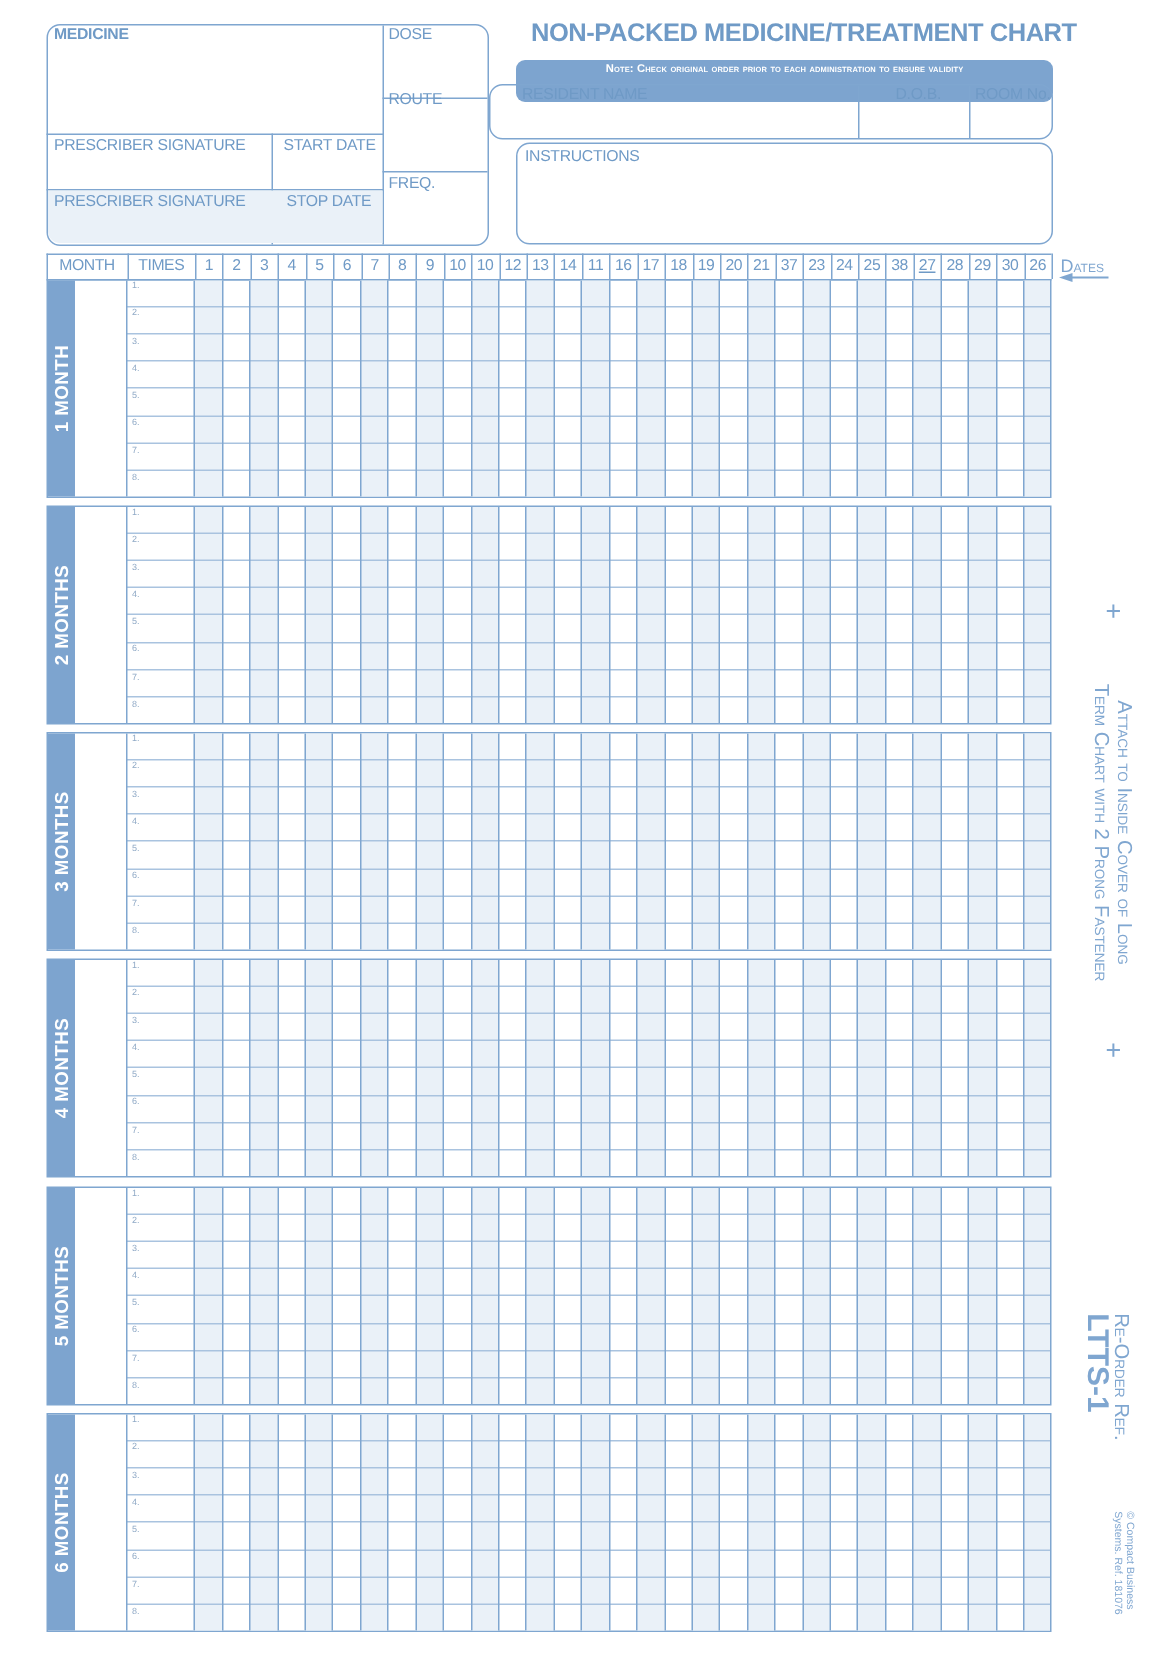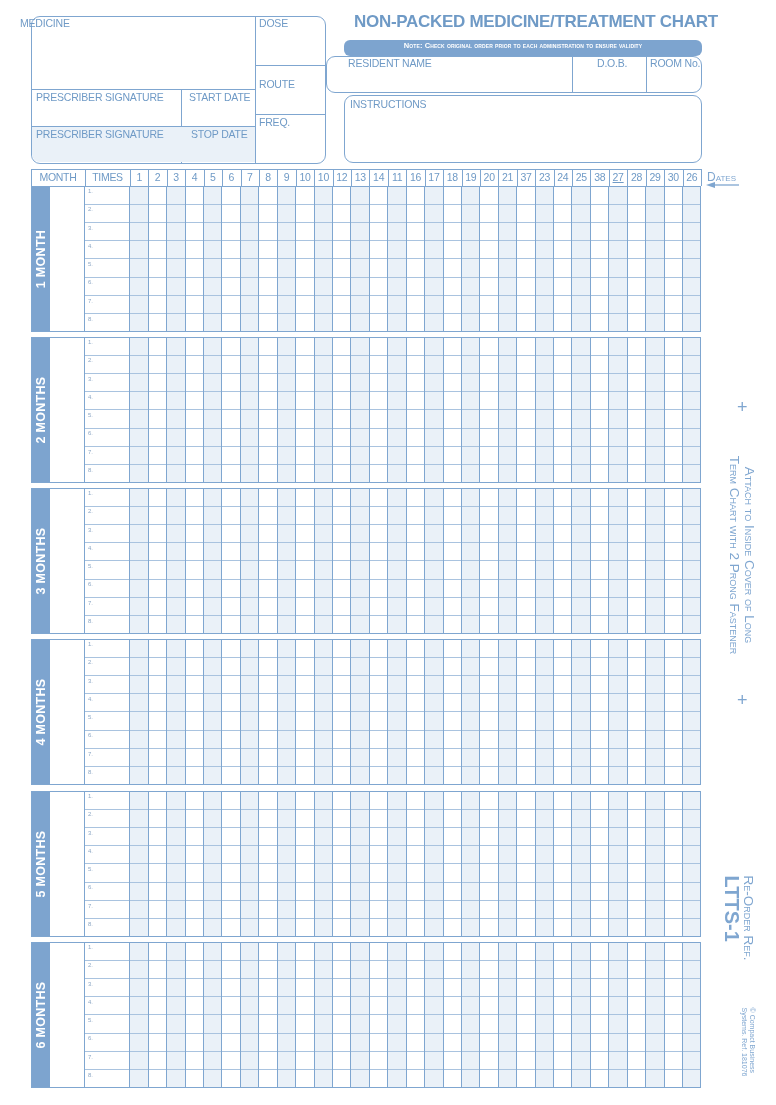--- a/index.html
+++ b/index.html
@@ -4,21 +4,21 @@
 <style>
   html, body { margin:0; padding:0; background:#ffffff; }
   body { width:776px; height:1105px; position:relative; overflow:hidden; font-family:"Liberation Sans", sans-serif; color:#6f9ac6; }
   .abs { position:absolute; }
   .box { position:absolute; border:1.3px solid #7fa6d0; border-radius:9px; box-sizing:border-box; }
   .lbl { position:absolute; font-size:10.5px; color:#6f9ac6; letter-spacing:-0.2px; white-space:nowrap; }
   .hline { position:absolute; height:0; border-top:1.3px solid #7fa6d0; }
   .vline { position:absolute; width:0; border-left:1.3px solid #7fa6d0; }
   .shade { position:absolute; background:#eaf1f8; }
   .title { position:absolute; left:354px; top:12px; font-size:17px; font-weight:bold; color:#6f9ac6; letter-spacing:-0.3px; white-space:nowrap; }
-  .note { position:absolute; left:344px; top:40px; width:358px; height:16px; background:#7da4cf; border-radius:6px; color:#ffffff; font-size:7.5px; font-weight:bold; line-height:12px; text-align:center; font-variant:small-caps; letter-spacing:0.1px; white-space:nowrap; }
+  .note { position:absolute; left:344px; top:40px; width:358px; height:28px; background:#7da4cf; border-radius:6px; color:#ffffff; font-size:7.5px; font-weight:bold; line-height:12px; text-align:center; font-variant:small-caps; letter-spacing:0.1px; white-space:nowrap; }
   #grid { position:absolute; left:31px; top:169px; width:670px; height:920px; }
   .hdr-cell { position:absolute; top:0; height:17px; font-size:10.5px; line-height:17px; text-align:center; color:#6f9ac6; letter-spacing:-0.3px; }
   .block { position:absolute; left:0; width:670px; height:146px; box-sizing:border-box; border:1.6px solid #7fa6d0; }
   .band { position:absolute; left:0; top:0; width:18px; height:100%; background:#7da4cf; }
   .band-text { position:absolute; left:50%; top:50%; transform:translate(-50%,-50%) rotate(-90deg); color:#fff; font-weight:bold; font-size:12.5px; white-space:nowrap; letter-spacing:0.3px; }
   .rownum { position:absolute; left:56px; font-size:6px; color:#8fa9c6; }
   .side { position:absolute; color:#7fa6d0; white-space:nowrap; }
   .sc { font-variant:small-caps; }
 </style>
 </head>
@@ -27,23 +27,23 @@
 <div class="box" style="left:31px;top:16px;width:295px;height:148px;border-radius:9px;">
 </div>
 <div class="vline" style="left:255px;top:17px;height:146px;"></div>
 <div class="hline" style="left:31px;top:89px;width:225px;"></div>
 <div class="hline" style="left:31px;top:126px;width:225px;"></div>
 <div class="vline" style="left:181px;top:89px;height:74px;"></div>
 <div class="hline" style="left:255px;top:65px;width:70px;"></div>
 <div class="hline" style="left:255px;top:114px;width:70px;"></div>
 <div class="shade" style="left:32px;top:127px;width:223px;height:35px;border-radius:0 0 0 8px;"></div>
 
-<div class="lbl" style="left:20px;top:17px;">MEDICINE</div>
+<div class="lbl" style="left:36px;top:17px;font-weight:bold;">MEDICINE</div>
 <div class="lbl" style="left:259px;top:17px;">DOSE</div>
-<div class="lbl" style="left:259px;top:78px;">ROUTE</div>
+<div class="lbl" style="left:259px;top:60px;">ROUTE</div>
 <div class="lbl" style="left:259px;top:116px;">FREQ.</div>
 <div class="lbl" style="left:36px;top:91px;">PRESCRIBER SIGNATURE</div>
 <div class="lbl" style="left:189px;top:91px;">START DATE</div>
 <div class="lbl" style="left:36px;top:128px;">PRESCRIBER SIGNATURE</div>
 <div class="lbl" style="left:191px;top:128px;">STOP DATE</div>
 
 <div class="title">NON-PACKED MEDICINE/TREATMENT CHART</div>
 <div class="note">Note: Check original order prior to each administration to ensure validity</div>
 
 <div class="box" style="left:326px;top:56px;width:376px;height:37px;"></div>

